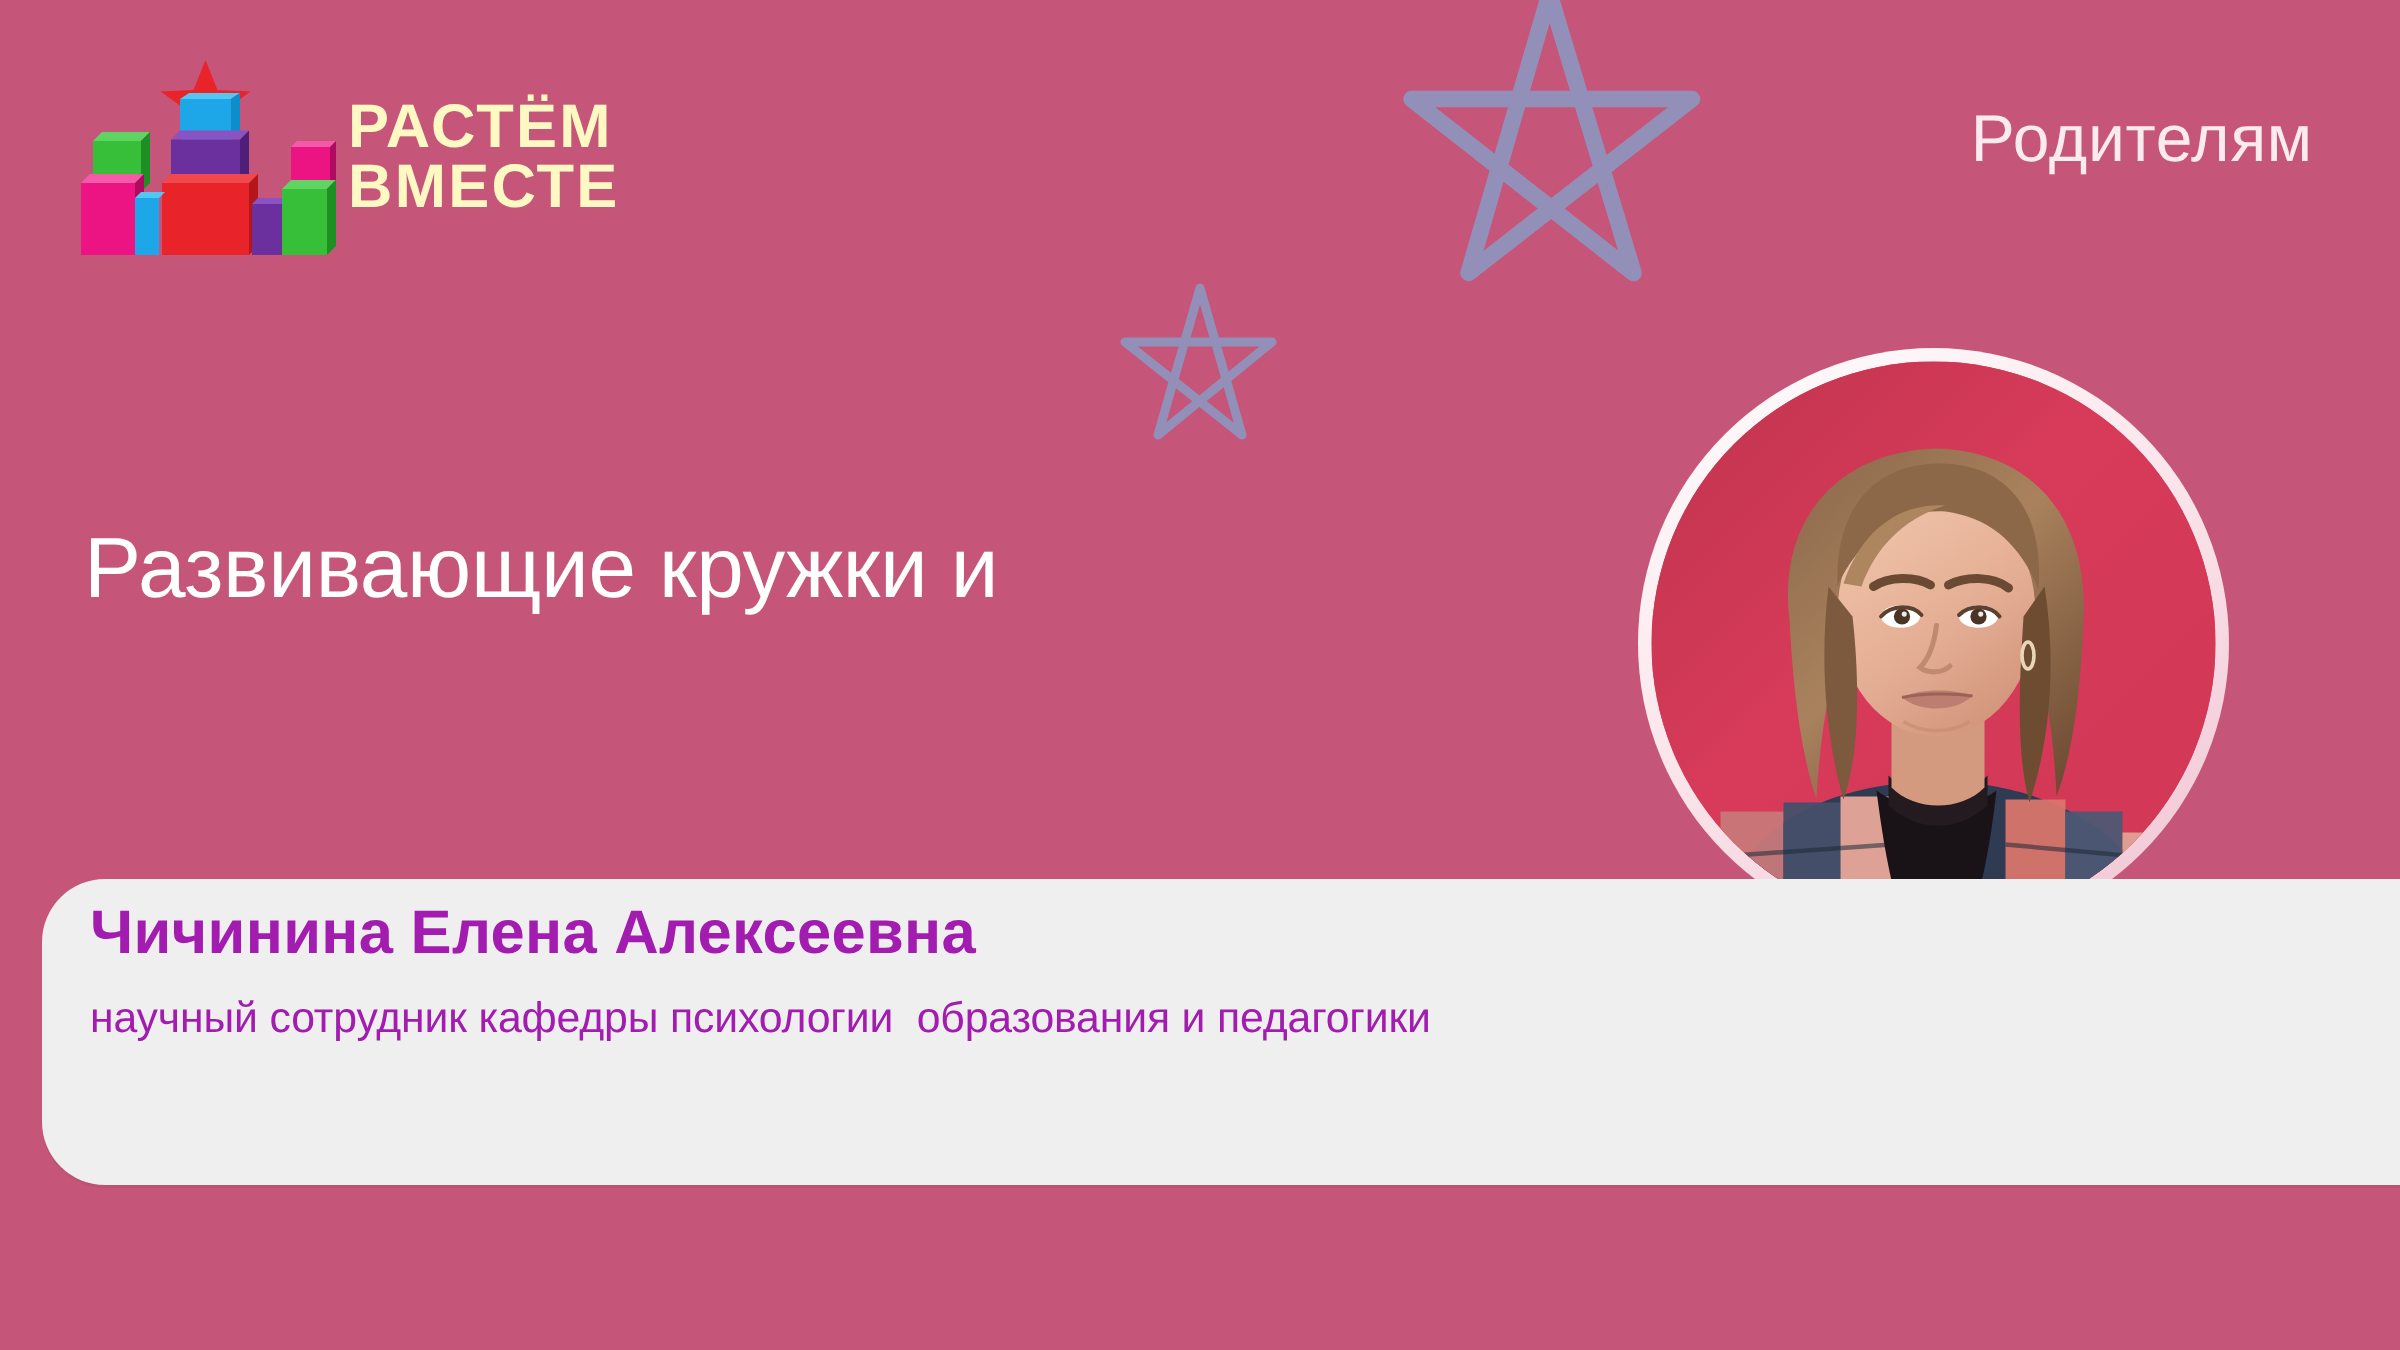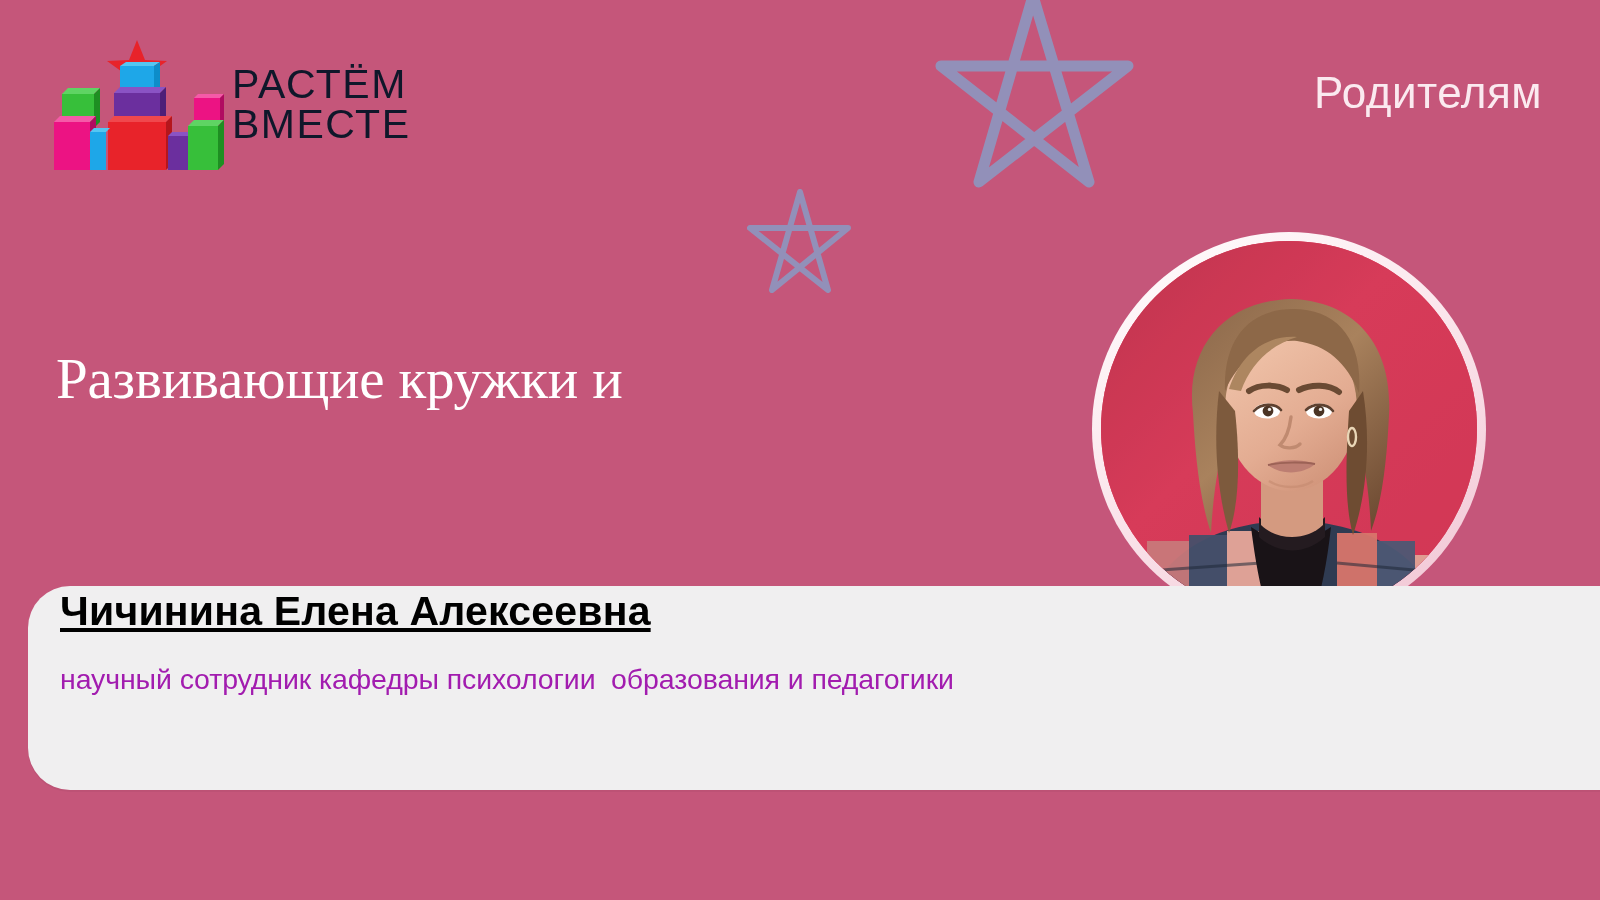--- a/index.html
+++ b/index.html
@@ -22,22 +22,22 @@
   .star-deco { position: absolute; pointer-events: none; }
   .star-big   { left: 885px;  top: -18px; width: 290px; height: 240px; opacity: .62; }
   .star-small { left: 722px;  top: 182px; width: 152px; height: 128px; opacity: .62; }
 
   
   .logo { position: absolute; left: 48px; top: 36px; display: flex; align-items: center; }
   .logo-blocks { position: relative; width: 178px; height: 136px; }
   .logo-blocks svg { display: block; }
   .logo-word {
     margin-left: 6px;
-    color: #0f172a;
-    font-weight: 400;
+    color: #fef9c3;
+    font-weight: 700;
     font-size: 41px;
     line-height: 0.98;
     letter-spacing: 1.5px;
     white-space: pre-line;
   }
 
   
   .kicker {
     position: absolute;
     right: 58px;
@@ -53,21 +53,20 @@
   .title {
     position: absolute;
     left: 56px;
     top: 346px;
     width: 1010px;
     color: #ffffff;
     font-size: 57px;
     font-weight: 400;
     line-height: 1.17;
     letter-spacing: -0.2px;
-    font-family: Liberation Serif, serif;
   }
   .title .tline { display: block; }
 
   
   .portrait {
     position: absolute;
     left: 1092px;
     top: 232px;
     width: 394px;
     height: 394px;
@@ -95,26 +94,25 @@
     width: 1572px;
     height: 204px;
     background: #f0eff0;
     border-radius: 42px 0 0 42px;
     z-index: 8;
     box-shadow: 0 2px 0 rgba(0,0,0,0.04);
   }
   .card-name {
     position: absolute;
     left: 32px;
-    top: 2px;
-    color: #000000;
+    top: 12px;
+    color: #a21caf;
     font-size: 41px;
     font-weight: 700;
     letter-spacing: 0.2px;
-    text-decoration: underline;
   }
   .card-sub {
     position: absolute;
     left: 32px;
     top: 75px;
     color: #a21caf;
     font-size: 28.5px;
     font-weight: 400;
     line-height: 1.33;
     letter-spacing: -0.1px;

